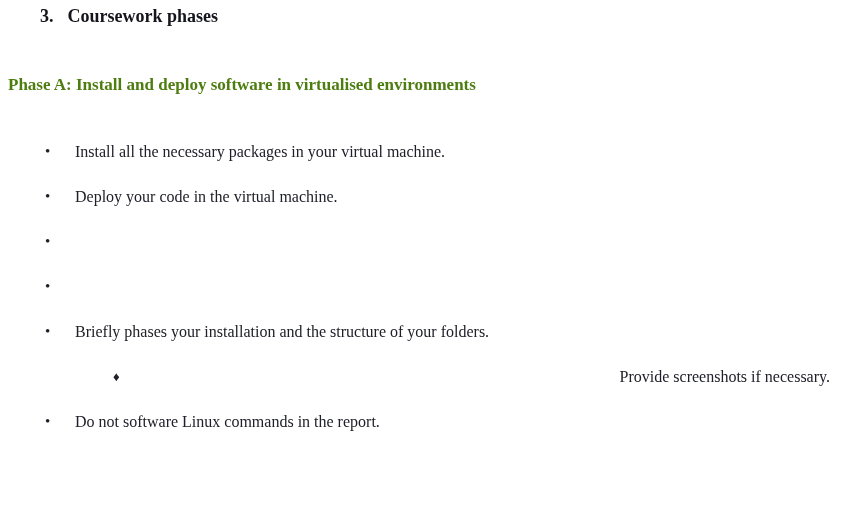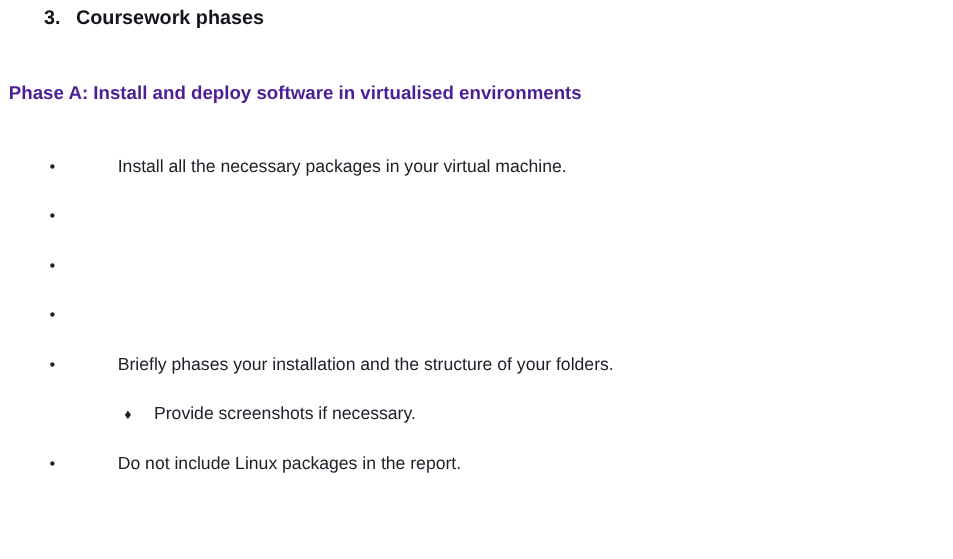--- a/index.html
+++ b/index.html
@@ -6,21 +6,21 @@
     margin: 0;
     padding: 0;
     background: #ffffff;
   }
   .page {
     position: relative;
     width: 866px;
     height: 508px;
     background: #ffffff;
     color: #1d1d26;
-    font-family: Liberation Sans, sans-serif;
+    font-family: Liberation Serif, serif;
     box-sizing: border-box;
     padding-top: 4px;
     overflow: hidden;
     border-radius: 25px;
   }
   .section-heading {
     margin: 0;
     padding-left: 40px;
     font-size: 18px;
     line-height: 24px;
@@ -34,58 +34,58 @@
   .phase-row {
     display: flex;
     justify-content: space-between;
     align-items: baseline;
     margin-top: 44px;
     padding-left: 8px;
     padding-right: 36px;
     font-size: 17px;
     line-height: 26px;
     font-weight: bold;
-    color: #4c1d95;
+    color: #4d7c0f;
   }
   .bullet-list {
     margin-top: 31px;
     font-size: 16px;
     line-height: 45px;
     color: #20202a;
   }
   .bullet-row {
     display: flex;
     padding-left: 45px;
     padding-right: 36px;
   }
   .bullet-marker {
     width: 30px;
     flex-shrink: 0;
     font-size: 15px;
   }
   .bullet-text {
     flex: 1;
-    margin-left: 32px;
   }
   .bullet-text.justify {
     text-align: justify;
     text-align-last: left;
   }
   .sub-row {
     display: flex;
     padding-left: 113px;
     padding-right: 36px;
   }
   .sub-marker {
     width: 27px;
     flex-shrink: 0;
     font-size: 13px;
   }
   .sub-text {
     flex: 1;
+    text-align: right;
   }
 </style>
 </head>
 <body>
 
 <div class="page">
 
   <h1 class="section-heading">
     <span class="num">3.</span><span>Coursework phases</span>
   </h1>
@@ -96,20 +96,21 @@
 
   <div class="bullet-list">
 
     <div class="bullet-row">
       <span class="bullet-marker">•</span>
       <span class="bullet-text">Install all the necessary packages in your virtual machine.</span>
     </div>
 
     <div class="bullet-row">
       <span class="bullet-marker">•</span>
+      <span class="bullet-text">Deploy your code in the virtual machine.</span>
     </div>
 
     <div class="bullet-row">
       <span class="bullet-marker">•</span>
     </div>
 
     <div class="bullet-row">
       <span class="bullet-marker">•</span>
     </div>
 
@@ -118,18 +119,18 @@
       <span class="bullet-text">Briefly phases your installation and the structure of your folders.</span>
     </div>
 
     <div class="sub-row">
       <span class="sub-marker">♦</span>
       <span class="sub-text">Provide screenshots if necessary.</span>
     </div>
 
     <div class="bullet-row">
       <span class="bullet-marker">•</span>
-      <span class="bullet-text">Do not include Linux packages in the report.</span>
+      <span class="bullet-text">Do not software Linux commands in the report.</span>
     </div>
 
   </div>
 
 </div>
 
 </body></html>

